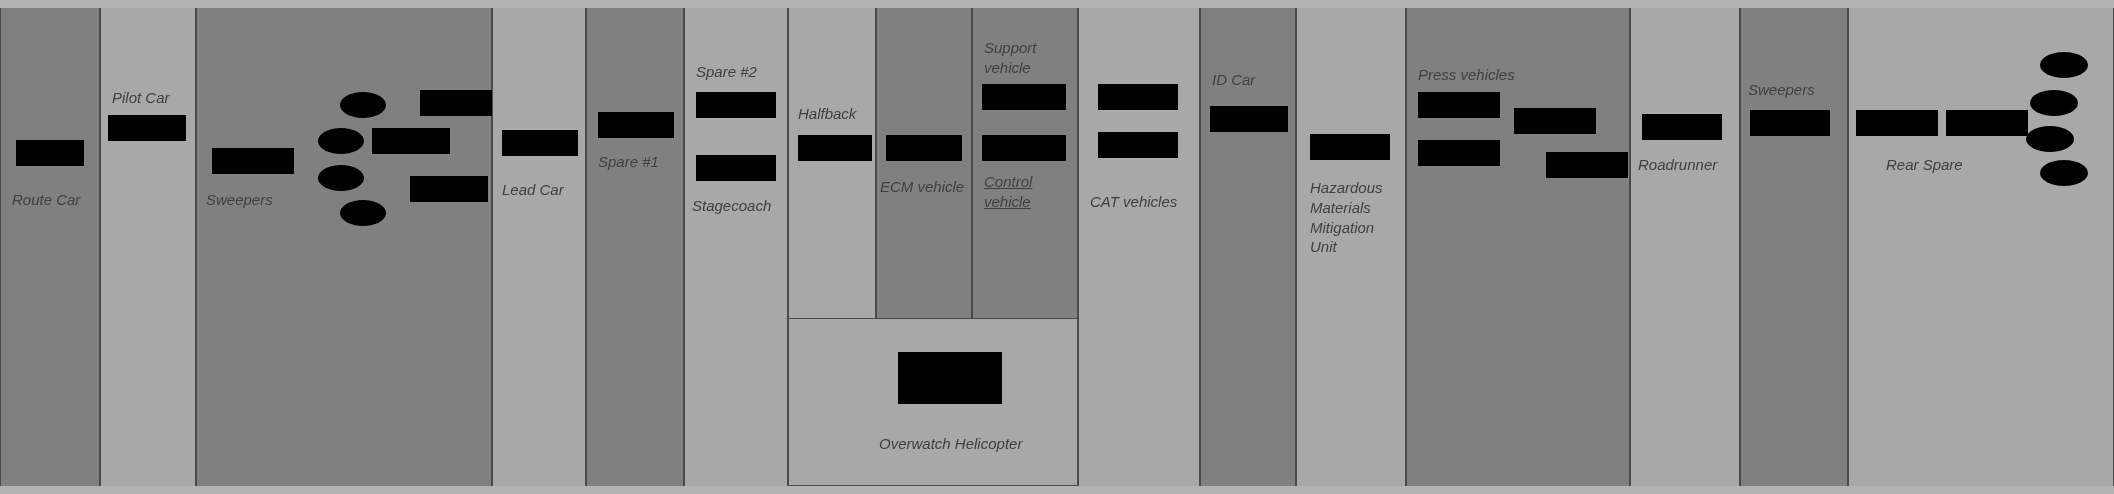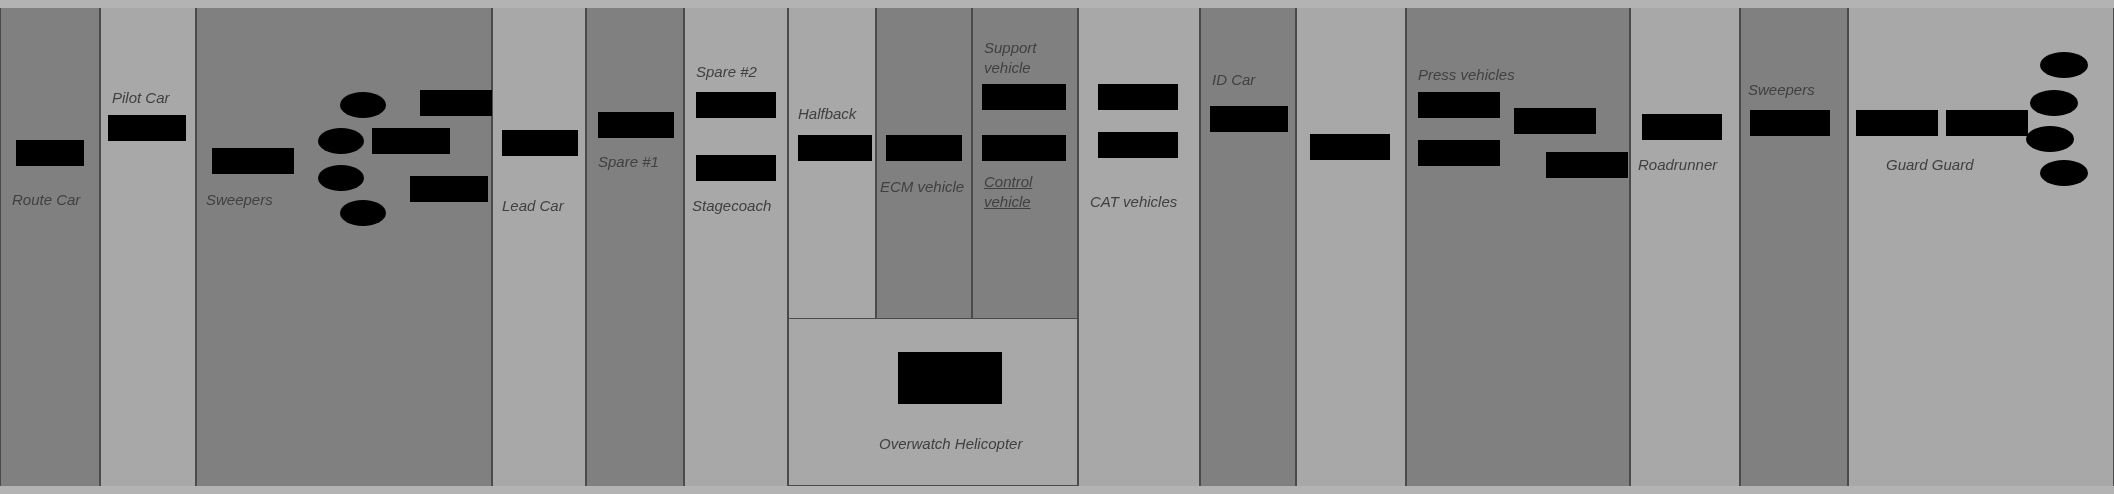--- a/index.html
+++ b/index.html
@@ -66,21 +66,21 @@
     <div class="lbl" style="left: 206px; top: 190px;">Sweepers</div>
     <div class="veh" style="left: 212px; top: 148px; width: 82px; height: 26px;"></div>
     <div class="oval" style="left: 318px; top: 128px; width: 46px; height: 26px;"></div>
     <div class="oval" style="left: 318px; top: 165px; width: 46px; height: 26px;"></div>
     <div class="oval" style="left: 340px; top: 92px; width: 46px; height: 26px;"></div>
     <div class="oval" style="left: 340px; top: 200px; width: 46px; height: 26px;"></div>
     <div class="veh" style="left: 372px; top: 128px; width: 78px; height: 26px;"></div>
     <div class="veh" style="left: 420px; top: 90px; width: 78px; height: 26px;"></div>
     <div class="veh" style="left: 410px; top: 176px; width: 78px; height: 26px;"></div>
     <div class="band light" style="left: 492px; width: 94px;"></div>
-    <div class="lbl" style="left: 502px; top: 196px;">Lead Car</div>
+    <div class="lbl" style="left: 502px; top: 180px;">Lead Car</div>
     <div class="veh" style="left: 502px; top: 130px; width: 76px; height: 26px;"></div>
     <div class="band dark" style="left: 586px; width: 98px;"></div>
     <div class="lbl" style="left: 598px; top: 152px;">Spare #1</div>
     <div class="veh" style="left: 598px; top: 112px; width: 76px; height: 26px;"></div>
     <div class="band light" style="left: 684px; width: 104px;"></div>
     <div class="lbl" style="left: 696px; top: 62px;">Spare #2</div>
     <div class="lbl" style="left: 692px; top: 196px;">Stagecoach</div>
     <div class="veh" style="left: 696px; top: 92px; width: 80px; height: 26px;"></div>
     <div class="veh" style="left: 696px; top: 155px; width: 80px; height: 26px;"></div>
     <div class="band light" style="left: 788px; width: 88px;"></div>
@@ -97,35 +97,39 @@
     <div class="veh" style="left: 982px; top: 84px; width: 84px; height: 26px;"></div>
     <div class="veh" style="left: 982px; top: 135px; width: 84px; height: 26px;"></div>
     <div class="band light" style="left: 1078px; width: 122px;"></div>
     <div class="lbl" style="left: 1090px; top: 192px; font-style: italic;">CAT vehicles</div>
     <div class="veh" style="left: 1098px; top: 84px; width: 80px; height: 26px;"></div>
     <div class="veh" style="left: 1098px; top: 132px; width: 80px; height: 26px;"></div>
     <div class="band dark" style="left: 1200px; width: 96px;"></div>
     <div class="lbl" style="left: 1212px; top: 70px;">ID Car</div>
     <div class="veh" style="left: 1210px; top: 106px; width: 78px; height: 26px;"></div>
     <div class="band light" style="left: 1296px; width: 110px;"></div>
+    <div class="lbl" style="left: 1310px; top: 178px;">Hazardous
+Materials
+Mitigation
+Unit</div>
     <div class="veh" style="left: 1310px; top: 134px; width: 80px; height: 26px;"></div>
     <div class="band dark" style="left: 1406px; width: 224px;"></div>
     <div class="lbl" style="left: 1418px; top: 65px;">Press vehicles</div>
     <div class="veh" style="left: 1418px; top: 92px; width: 82px; height: 26px;"></div>
     <div class="veh" style="left: 1418px; top: 140px; width: 82px; height: 26px;"></div>
     <div class="veh" style="left: 1514px; top: 108px; width: 82px; height: 26px;"></div>
     <div class="veh" style="left: 1546px; top: 152px; width: 82px; height: 26px;"></div>
     <div class="band light" style="left: 1630px; width: 110px;"></div>
     <div class="lbl" style="left: 1638px; top: 155px;">Roadrunner</div>
     <div class="veh" style="left: 1642px; top: 114px; width: 80px; height: 26px;"></div>
     <div class="band dark" style="left: 1740px; width: 108px;"></div>
     <div class="lbl" style="left: 1748px; top: 80px;">Sweepers</div>
     <div class="veh" style="left: 1750px; top: 110px; width: 80px; height: 26px;"></div>
     <div class="band light" style="left: 1848px; width: 266px;"></div>
-    <div class="lbl" style="left: 1886px; top: 155px;">Guard Guard</div>
+    <div class="lbl" style="left: 1886px; top: 155px;">Rear Spare</div>
     <div class="veh" style="left: 1856px; top: 110px; width: 82px; height: 26px;"></div>
     <div class="veh" style="left: 1946px; top: 110px; width: 82px; height: 26px;"></div>
     <div class="oval" style="left: 2040px; top: 52px; width: 48px; height: 26px;"></div>
     <div class="oval" style="left: 2030px; top: 90px; width: 48px; height: 26px;"></div>
     <div class="oval" style="left: 2026px; top: 126px; width: 48px; height: 26px;"></div>
     <div class="oval" style="left: 2040px; top: 160px; width: 48px; height: 26px;"></div>
     <div class="band extra light" style="left: 788px; top: 318px; width: 290px; height: 168px;"></div>
     <div class="lbl" style="left: 879px; top: 434px;">Overwatch Helicopter</div>
     <div class="veh" style="left: 898px; top: 352px; width: 104px; height: 52px;"></div>
   </div>

